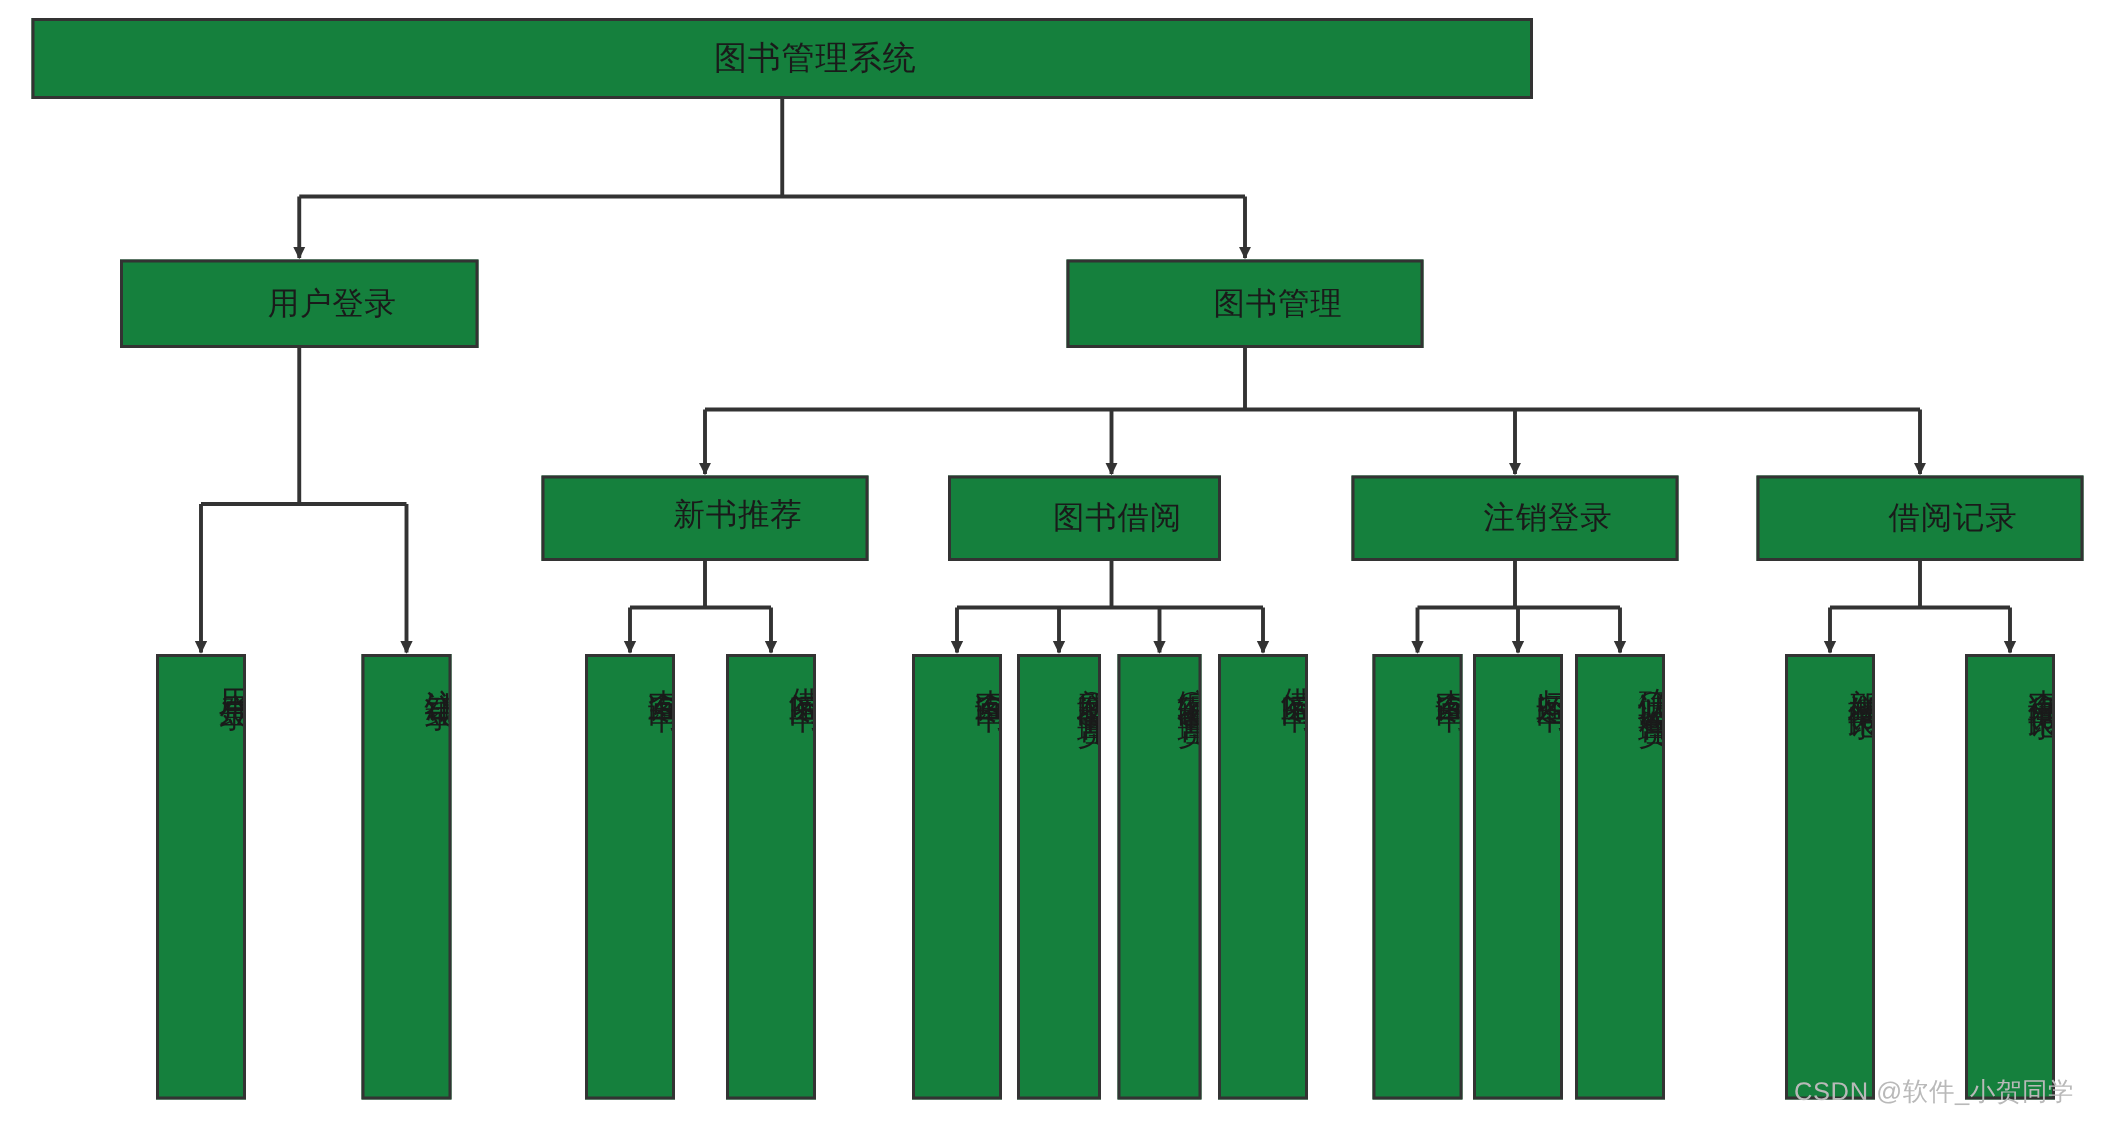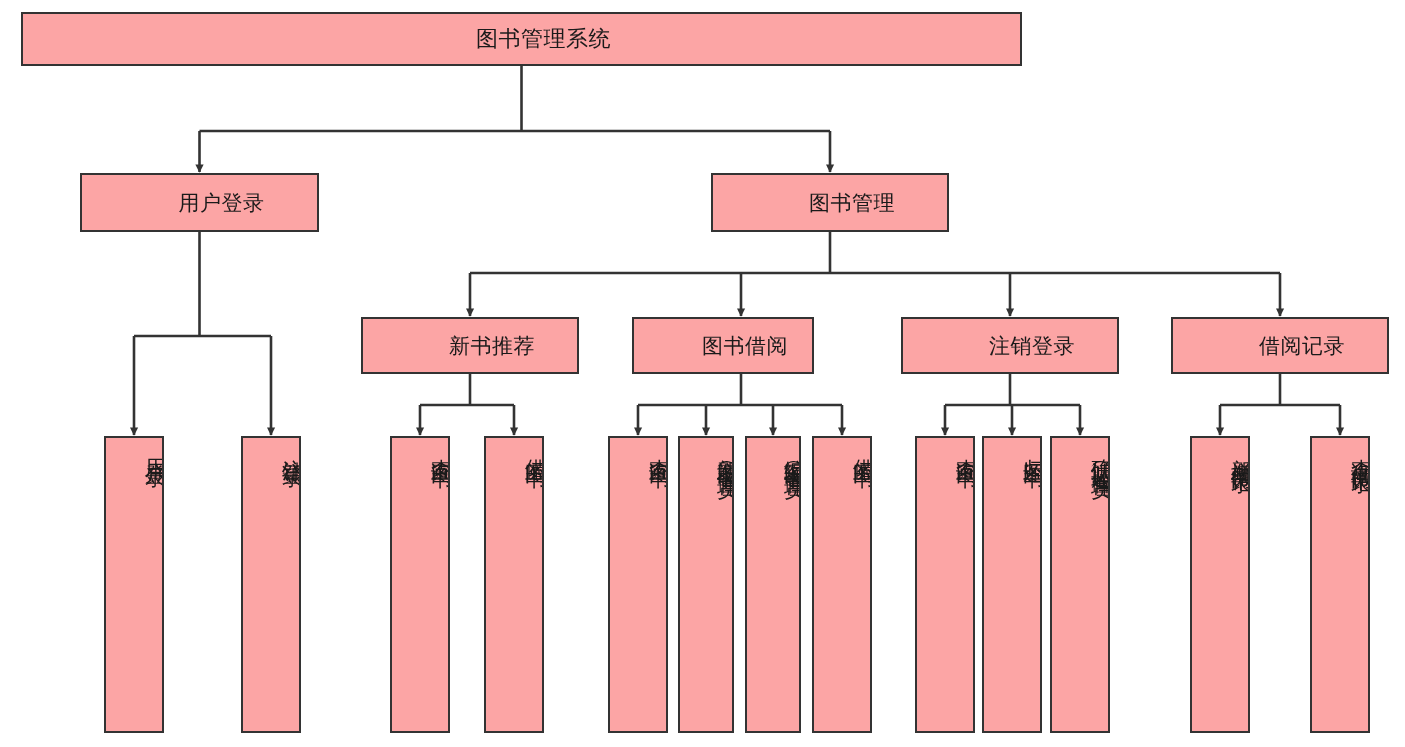--- a/index.html
+++ b/index.html
@@ -23,21 +23,21 @@
     position: absolute;
     left: 0;
     top: 0;
     width: 1405px;
     height: 747px;
     pointer-events: none;
   }
   .node {
     position: absolute;
     box-sizing: border-box;
-    background: #fca5a5;
+    background: #15803d;
     border: 2.5px solid #333333;
     display: flex;
     align-items: center;
     justify-content: center;
     overflow: hidden;
     padding-left: 44px;
   }
   .node .node-label {
     color: #1a1a1a;
     text-align: center;
@@ -122,21 +122,21 @@
       <div class="node horizontal root" style="left: 21px; top: 12px; width: 1001px; height: 54px; border-color: rgb(51, 51, 51);">
         <span class="node-label" style="color: rgb(26, 26, 26);">图书管理系统</span>
       </div>
       <div class="node horizontal" style="left: 80px; top: 173px; width: 239px; height: 59px; border-color: rgb(51, 51, 51);">
         <span class="node-label" style="color: rgb(26, 26, 26);">用户登录</span>
       </div>
       <div class="node horizontal" style="left: 711px; top: 173px; width: 238px; height: 59px; border-color: rgb(51, 51, 51);">
         <span class="node-label" style="color: rgb(26, 26, 26);">图书管理</span>
       </div>
       <div class="node horizontal" style="left: 361px; top: 317px; width: 218px; height: 57px; border-color: rgb(51, 51, 51);">
-        <span class="node-label" style="color: rgb(26, 26, 26);">新书推荐</span>
+        <span class="node-label" style="color: rgb(26, 26, 26); font-family: Liberation Mono, monospace;">新书推荐</span>
       </div>
       <div class="node horizontal" style="left: 632px; top: 317px; width: 182px; height: 57px; border-color: rgb(51, 51, 51);">
         <span class="node-label" style="color: rgb(26, 26, 26);">图书借阅</span>
       </div>
       <div class="node horizontal" style="left: 901px; top: 317px; width: 218px; height: 57px; border-color: rgb(51, 51, 51);">
         <span class="node-label" style="color: rgb(26, 26, 26);">注销登录</span>
       </div>
       <div class="node horizontal" style="left: 1171px; top: 317px; width: 218px; height: 57px; border-color: rgb(51, 51, 51);">
         <span class="node-label" style="color: rgb(26, 26, 26); text-align: center;">借阅记录</span>
       </div>
@@ -173,13 +173,14 @@
       <div class="node vertical" style="left: 1050px; top: 436px; width: 60px; height: 297px; border-color: rgb(51, 51, 51);">
         <span class="node-label" style="color: rgb(26, 26, 26);">确认归还（管理员）</span>
       </div>
       <div class="node vertical" style="left: 1190px; top: 436px; width: 60px; height: 297px; border-color: rgb(51, 51, 51);">
         <span class="node-label" style="color: rgb(26, 26, 26);">新增借阅记录</span>
       </div>
       <div class="node vertical" style="left: 1310px; top: 436px; width: 60px; height: 297px; border-color: rgb(51, 51, 51);">
         <span class="node-label" style="color: rgb(26, 26, 26);">查询借阅记录</span>
       </div>
     </div>
+  <div class="watermark" style="left: 1196px; top: 716px; color: rgb(185, 185, 185);">CSDN @软件_小贺同学</div>
 </div>
 
 </body></html>

